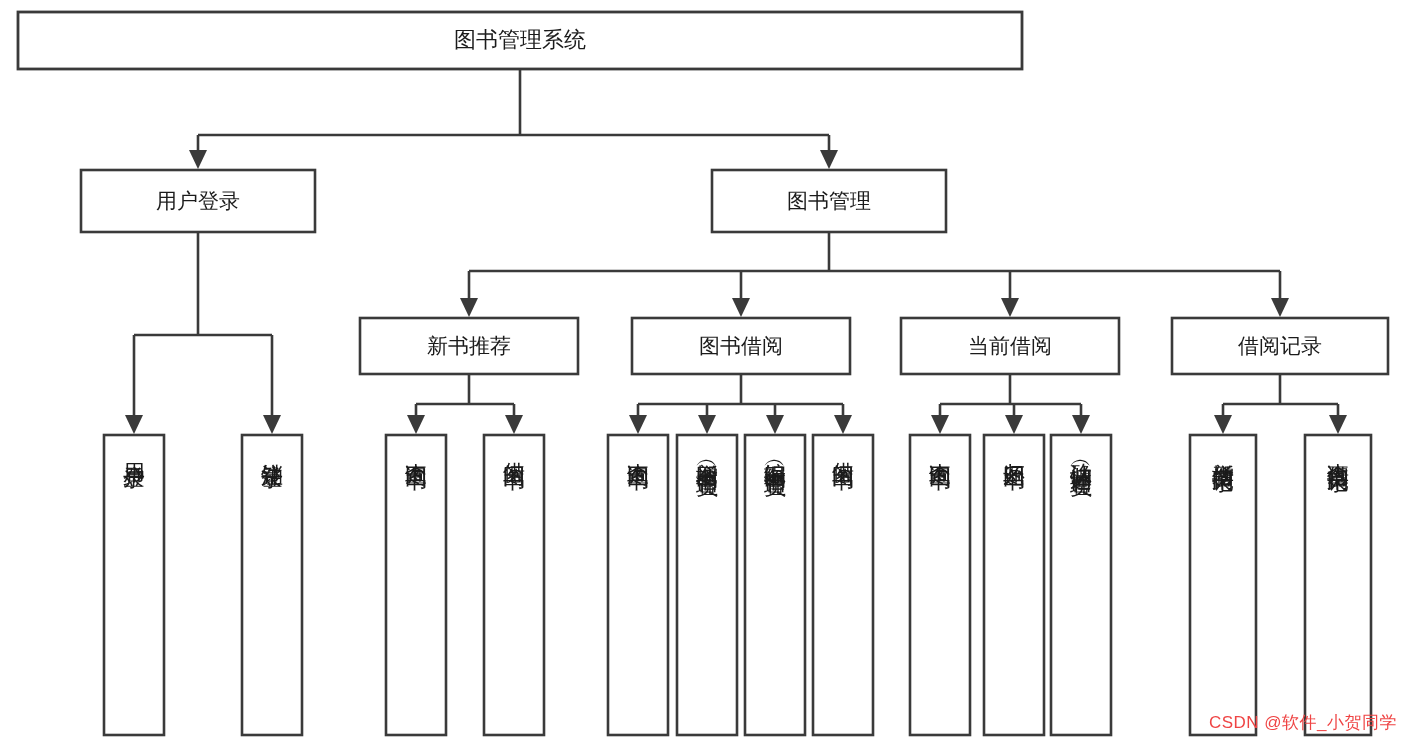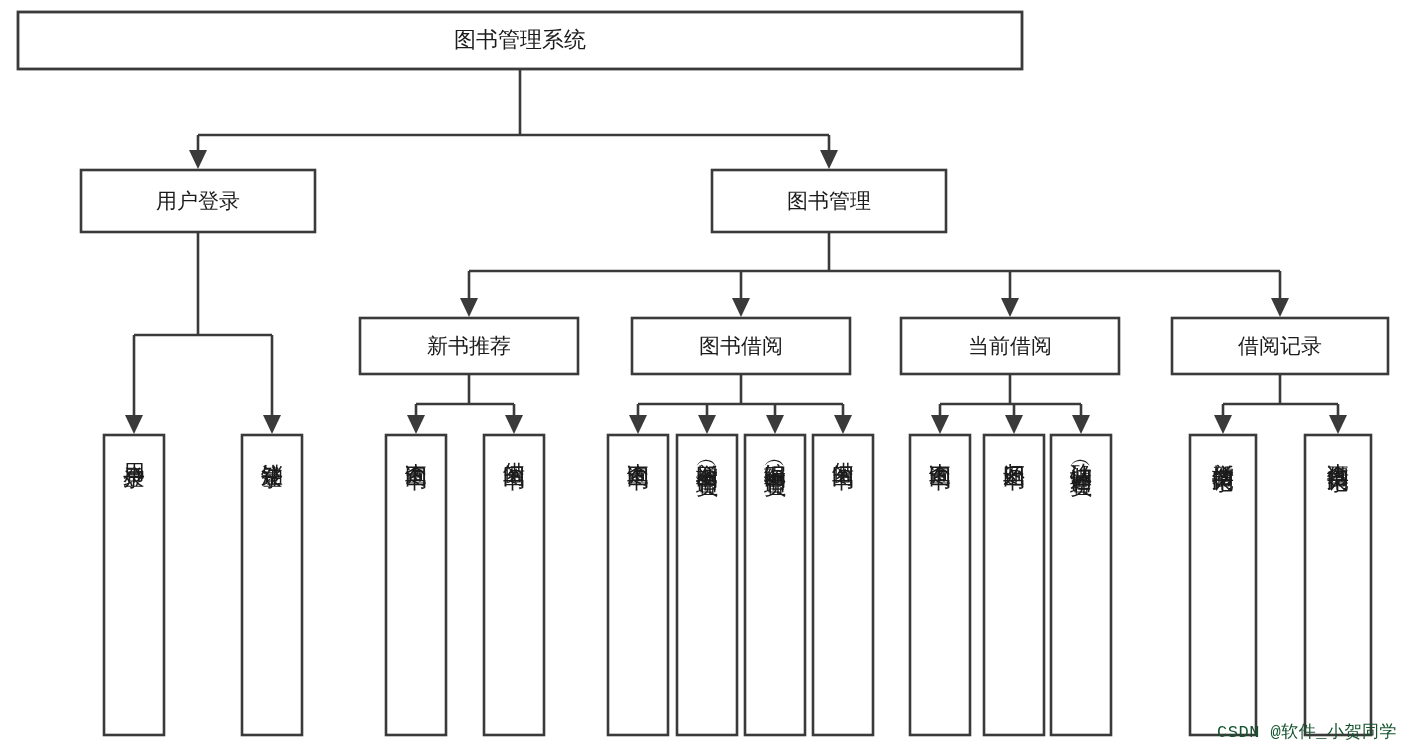--- a/index.html
+++ b/index.html
@@ -65,24 +65,24 @@
     font-family: "Liberation Sans", "DejaVu Sans", sans-serif;
     font-size: 22px;
     line-height: 1.08;
     letter-spacing: 2px;
     color: #1b1b1b;
     white-space: nowrap;
   }
   .watermark {
     position: absolute;
     right: 8px;
-    bottom: 4px;
-    font-family: Liberation Mono, monospace;
+    bottom: 13px;
+    font-family: Liberation Sans, sans-serif;
     font-size: 17px;
-    color: #14532d;
+    color: #ef4444;
     letter-spacing: 0.5px;
     user-select: none;
   }
 </style>
 </head>
 <body>
 
 <div id="diagram-root">
 
   <svg class="flow" viewBox="0 0 1405 747">

